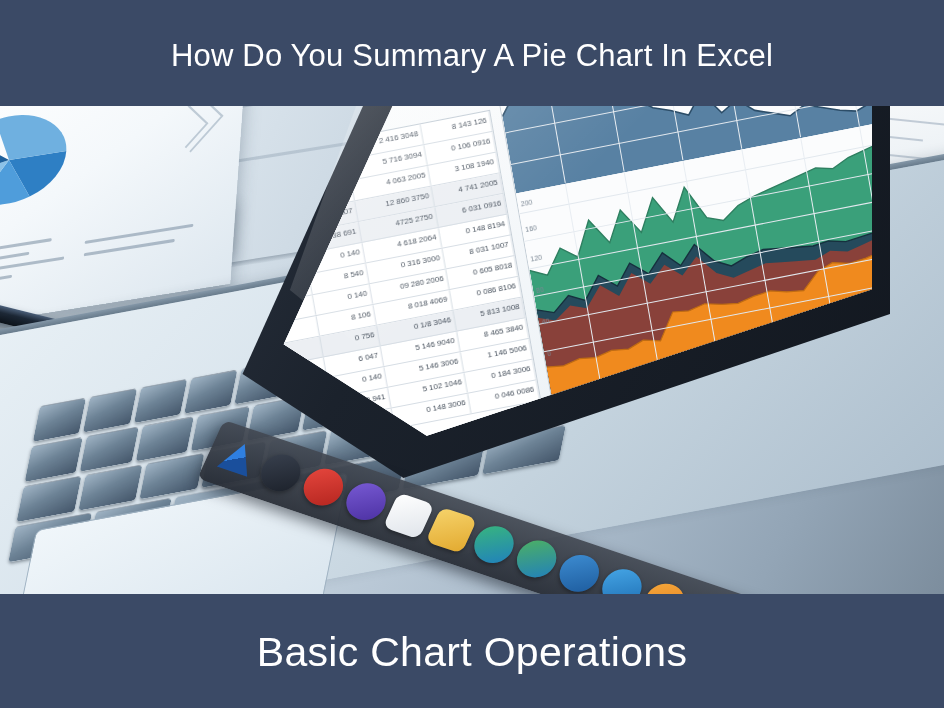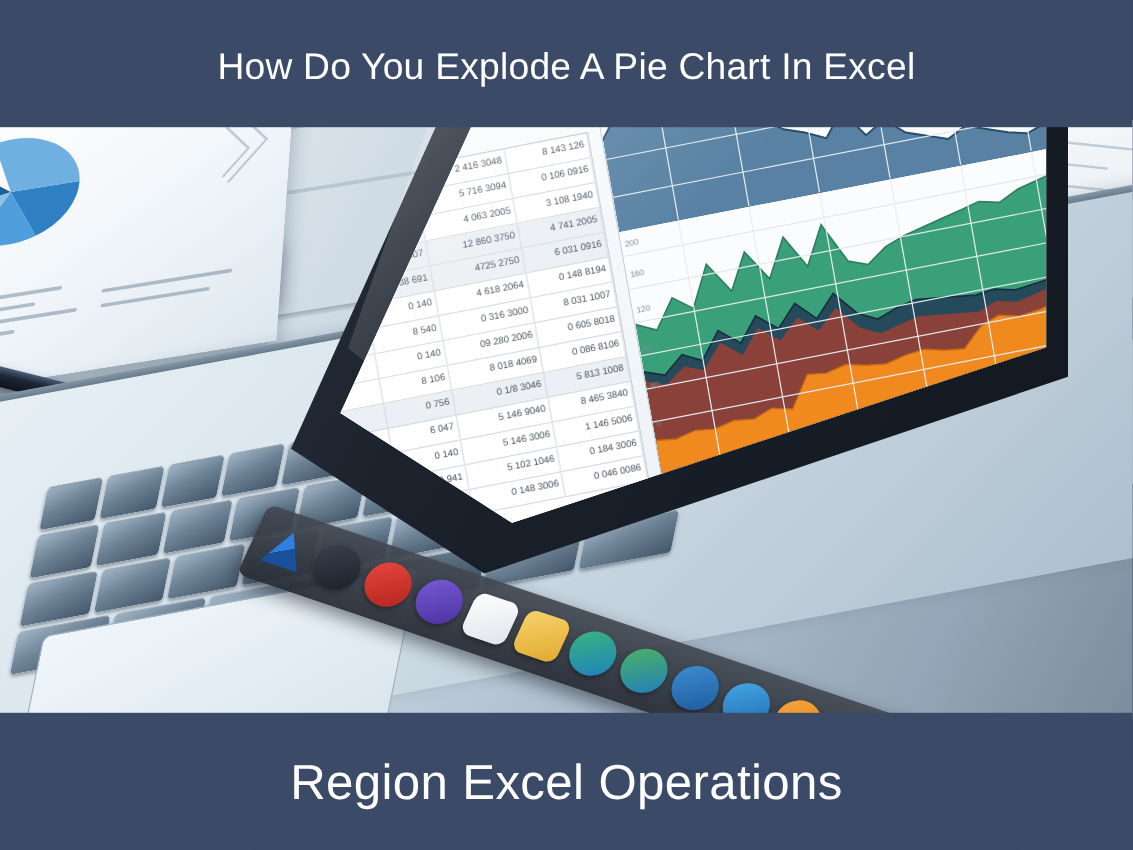--- a/index.html
+++ b/index.html
@@ -711,20 +711,20 @@
           <div class="dock-icon round" style="background: linear-gradient(150deg, rgb(63, 143, 212), rgb(28, 90, 156));"></div>
           <div class="dock-icon round" style="background: linear-gradient(150deg, rgb(71, 168, 232), rgb(28, 107, 176));"></div>
           <div class="dock-icon round" style="background: linear-gradient(150deg, rgb(246, 169, 59), rgb(224, 122, 31));"></div>
           <div class="dock-icon round" style="background: linear-gradient(150deg, rgb(95, 192, 106), rgb(47, 143, 74));"></div>
         </div>
 
     </div>
   </div>
 
   <div class="banner" id="banner-top">
-    <h1 id="page-title">How Do You Explode A Pie Chart In Excel</h1>
+    <h1 id="page-title">How Do You Summary A Pie Chart In Excel</h1>
   </div>
 
   <div class="banner" id="banner-bottom">
-    <div id="category-label">Region Excel Operations</div>
+    <div id="category-label">Basic Chart Operations</div>
   </div>
 
 </div>
 
 </body></html>

